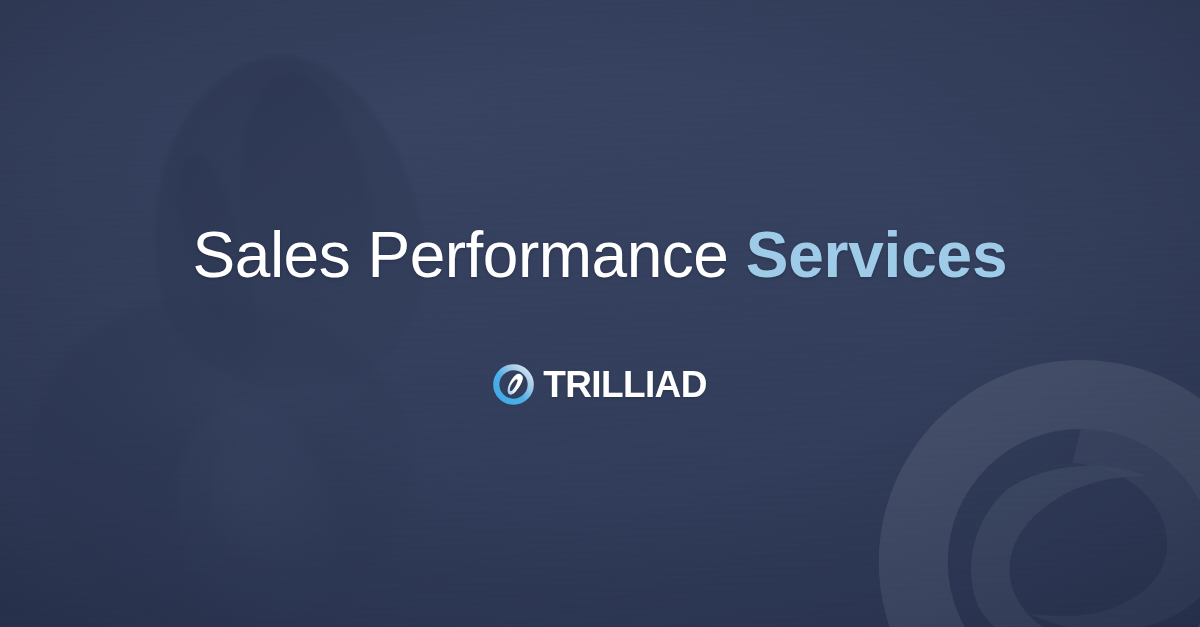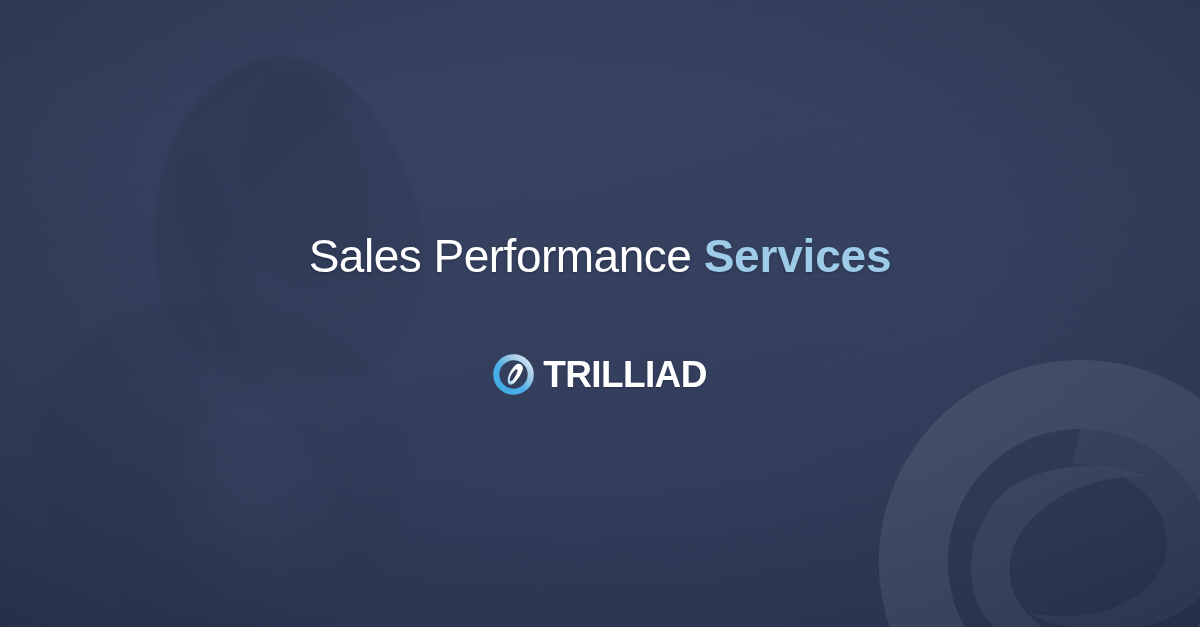--- a/index.html
+++ b/index.html
@@ -208,21 +208,21 @@
     position: absolute;
     inset: 0;
     display: flex;
     flex-direction: column;
     align-items: center;
     justify-content: center;
   }
 
   .headline {
     margin: 0;
-    font-size: 46px;
+    font-size: 64px;
     line-height: 1.05;
     font-weight: 400;
     color: #ffffff;
     letter-spacing: -0.5px;
     white-space: nowrap;
     text-align: center;
     text-shadow: 0 1px 3px rgba(10,16,32,0.30);
   }
   .headline .accent {
     color: #9ecbe8;

